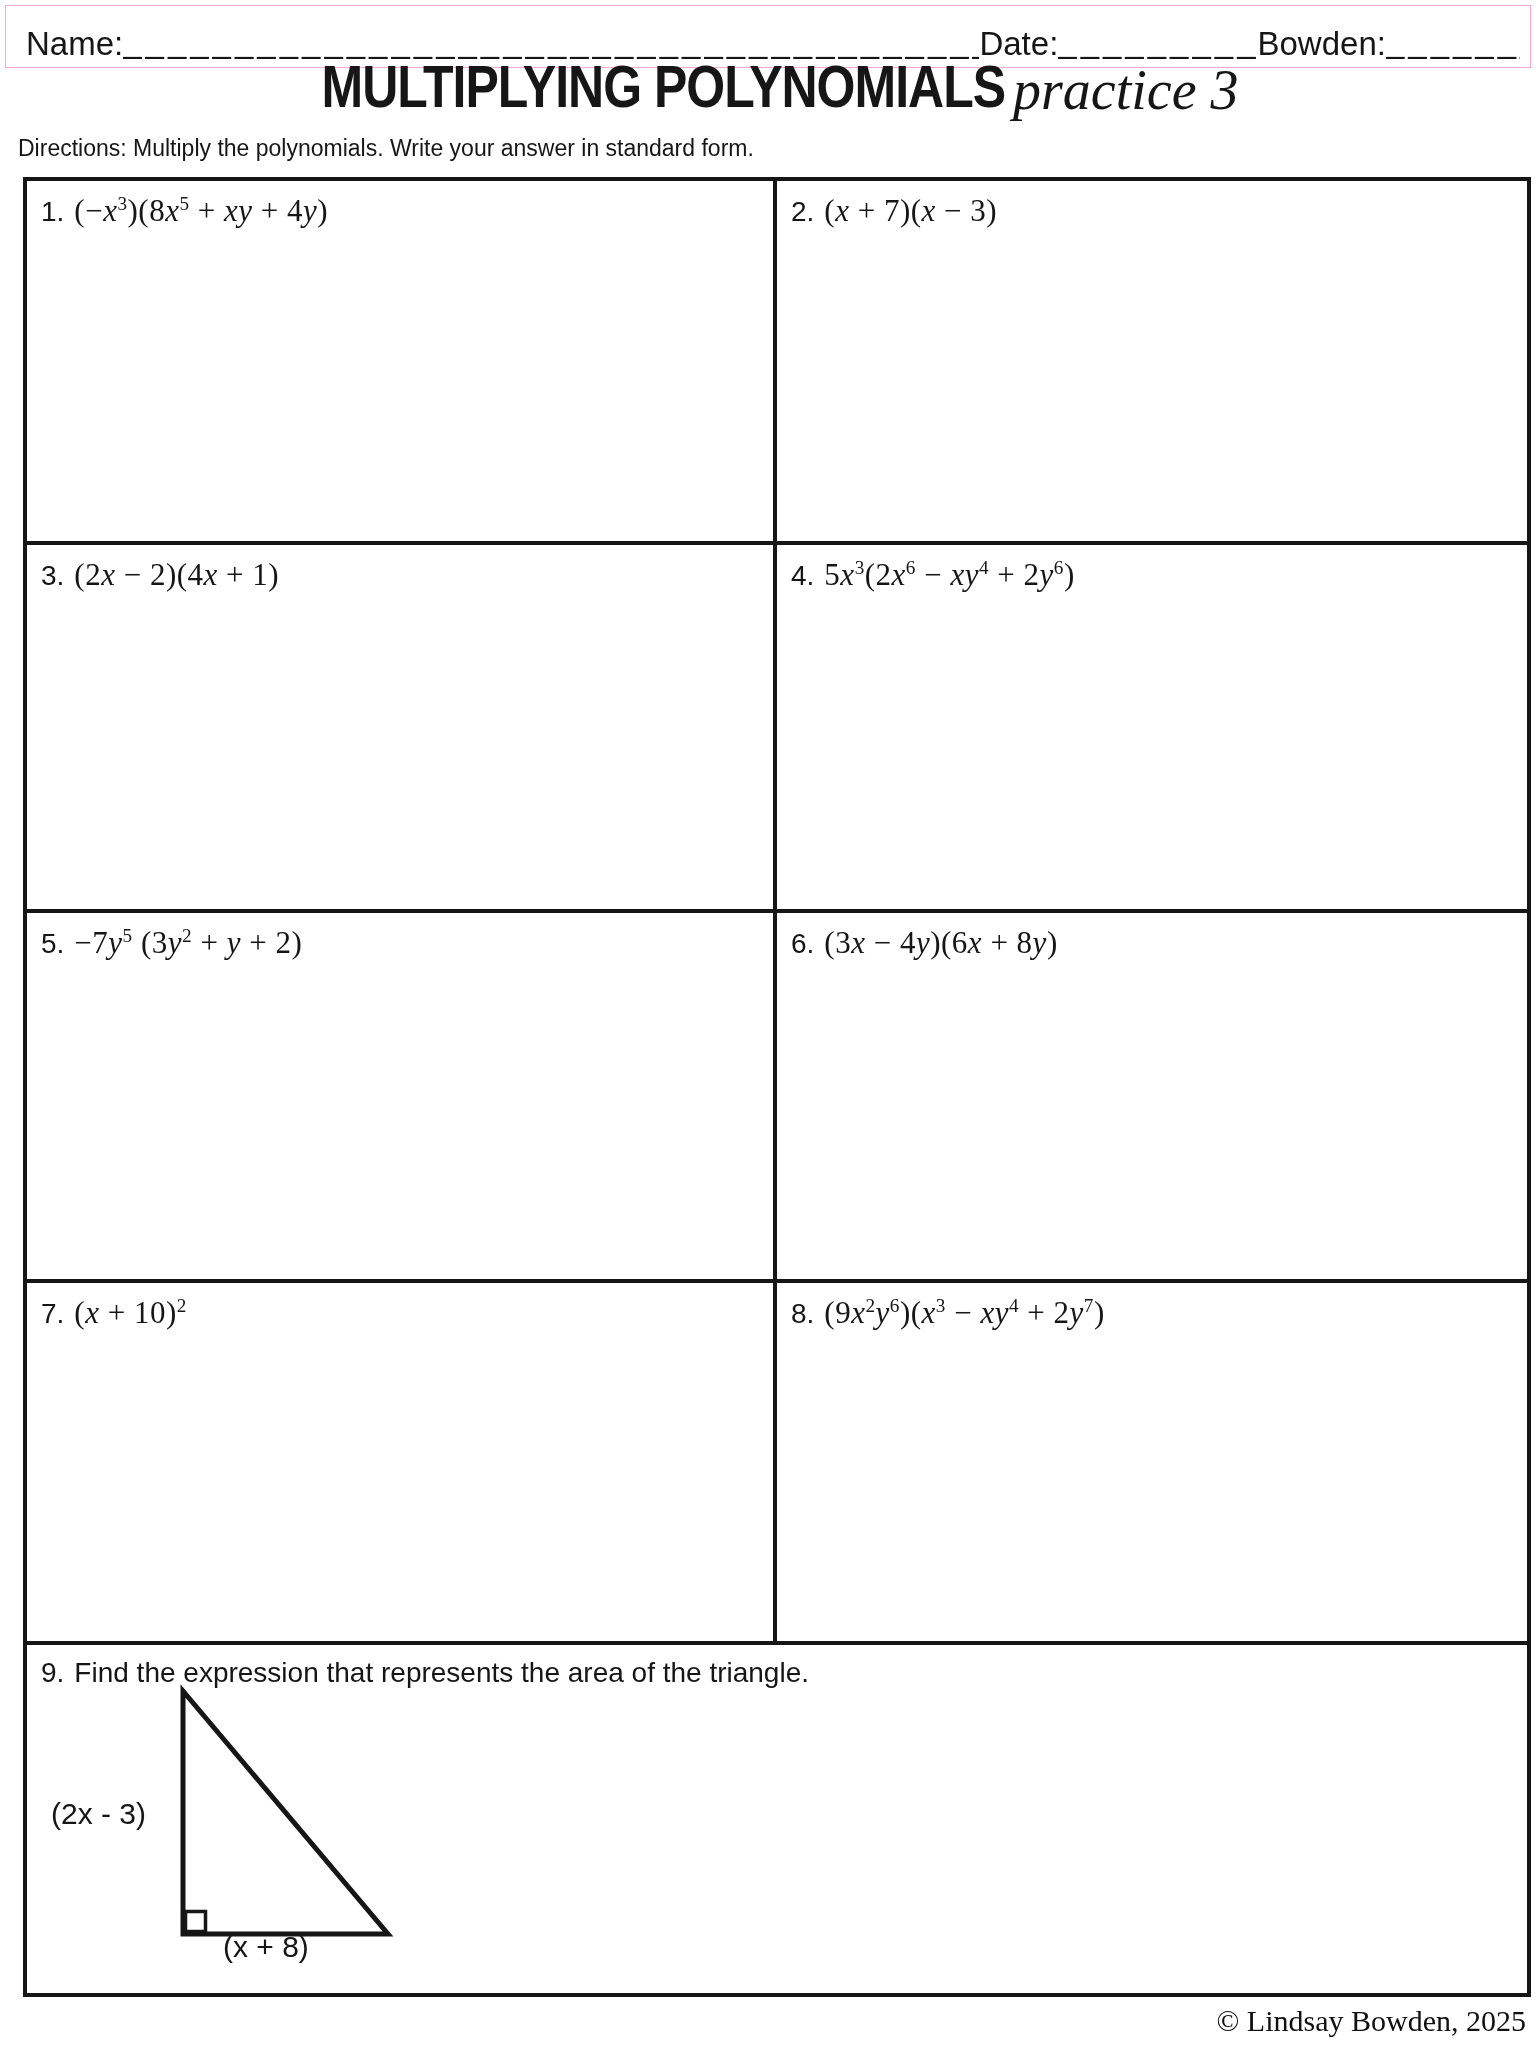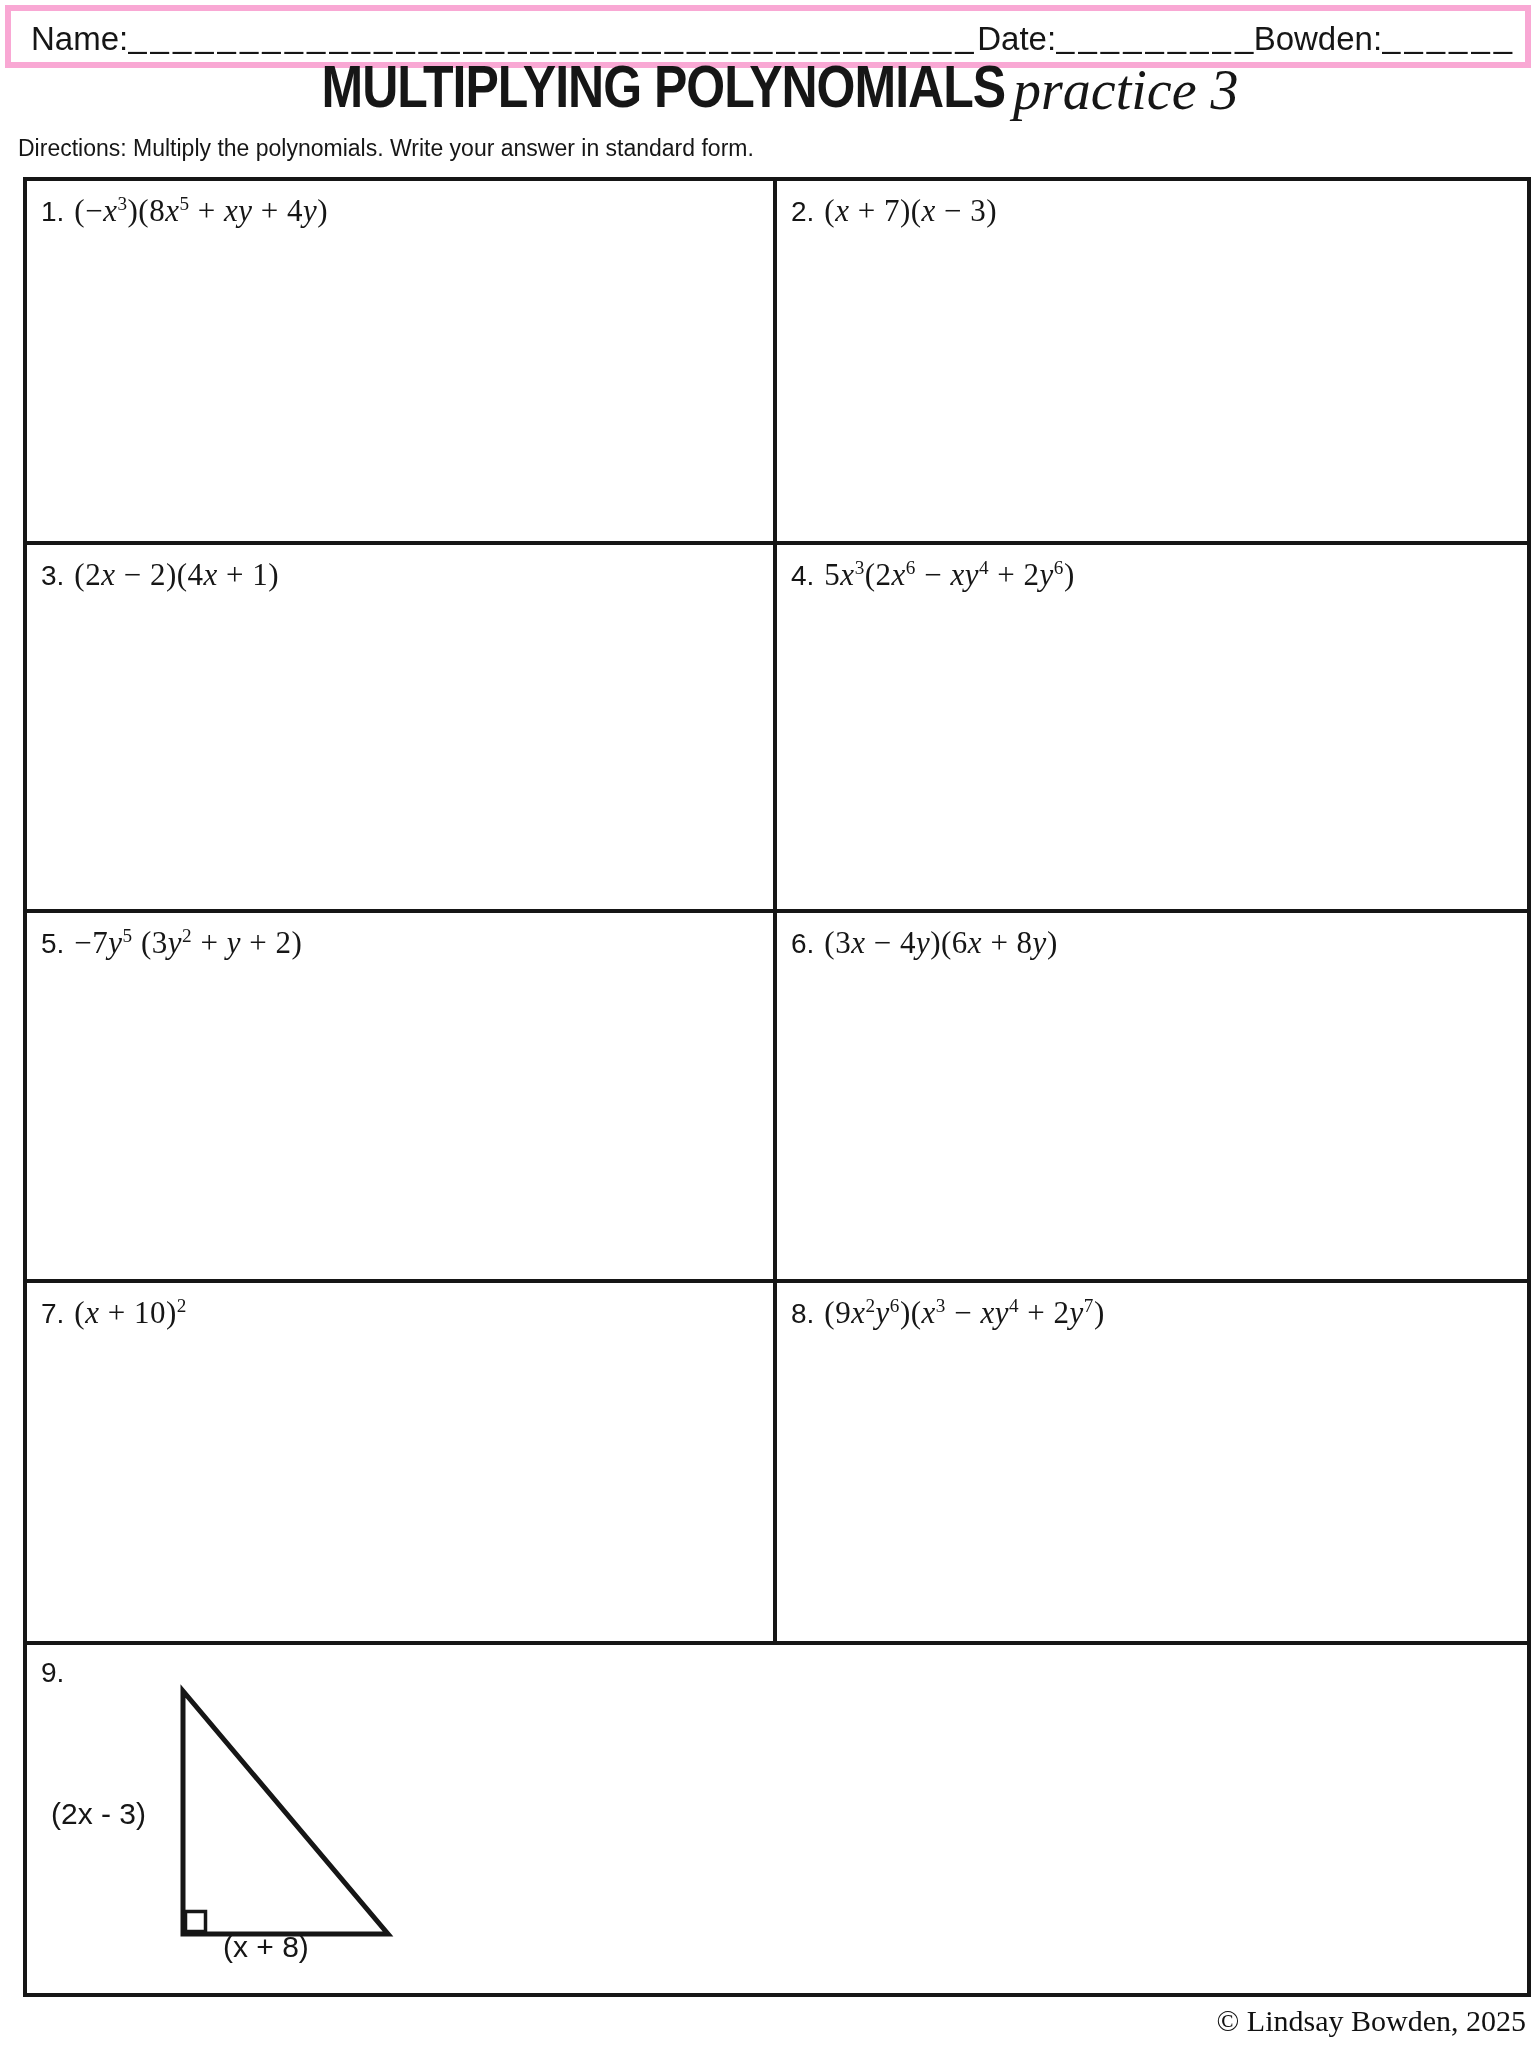--- a/index.html
+++ b/index.html
@@ -6,21 +6,21 @@
   html,body { background:#e8e8e8; }
   .page {
     position:relative; width:1536px; height:2048px;
     background:#ffffff; color:#161616; overflow:hidden;
     font-family:"Liberation Sans", sans-serif;
     margin:0 auto;
   }
   
   .header-box {
     position:absolute; left:5px; top:5px; width:1526px; height:63px;
-    border:6px solid #f9a8d4;
+    border:1px solid #f9a8d4;
     display:flex; align-items:flex-end; padding:0 10px 7px 20px;
   }
   .hw { font-family:"Liberation Sans", sans-serif; }
   .hdr-label { font-size:33px; line-height:1; white-space:nowrap; }
   .fill-line {
     overflow:hidden; white-space:nowrap; height:40px;
     font-size:33px; letter-spacing:4px; line-height:1.25;
   }
   .fill-line.grow { flex:1 1 auto; }
   .fill-line.date { width:208px; }
@@ -150,20 +150,21 @@
     <div class="cell row-bottom">
       <div class="prob">
         <span class="pnum hw">8.</span>
         <span class="math">(9<i>x</i><sup>2</sup><i>y</i><sup>6</sup>)(<i>x</i><sup>3</sup> − <i>x</i><i>y</i><sup>4</sup> + 2<i>y</i><sup>7</sup>)</span>
       </div>
     </div>
 
     <div class="cell nine">
       <div class="q9-text">
         <span class="pnum hw">9.</span>
+        <span class="qtext hw">Find the expression that represents the area of the triangle.</span>
       </div>
       <svg class="tri-svg" viewBox="0 0 1500 344" xmlns="http://www.w3.org/2000/svg">
         <polygon points="156,46 156,289 361,289" fill="none" stroke="#161616" stroke-width="5" stroke-linejoin="miter"></polygon>
         <rect x="158.5" y="266.5" width="20" height="20" fill="none" stroke="#161616" stroke-width="3.5"></rect>
       </svg>
       <span class="tri-label height hw">(2x - 3)</span>
       <span class="tri-label base hw">(x + 8)</span>
     </div>
   </div>
 

